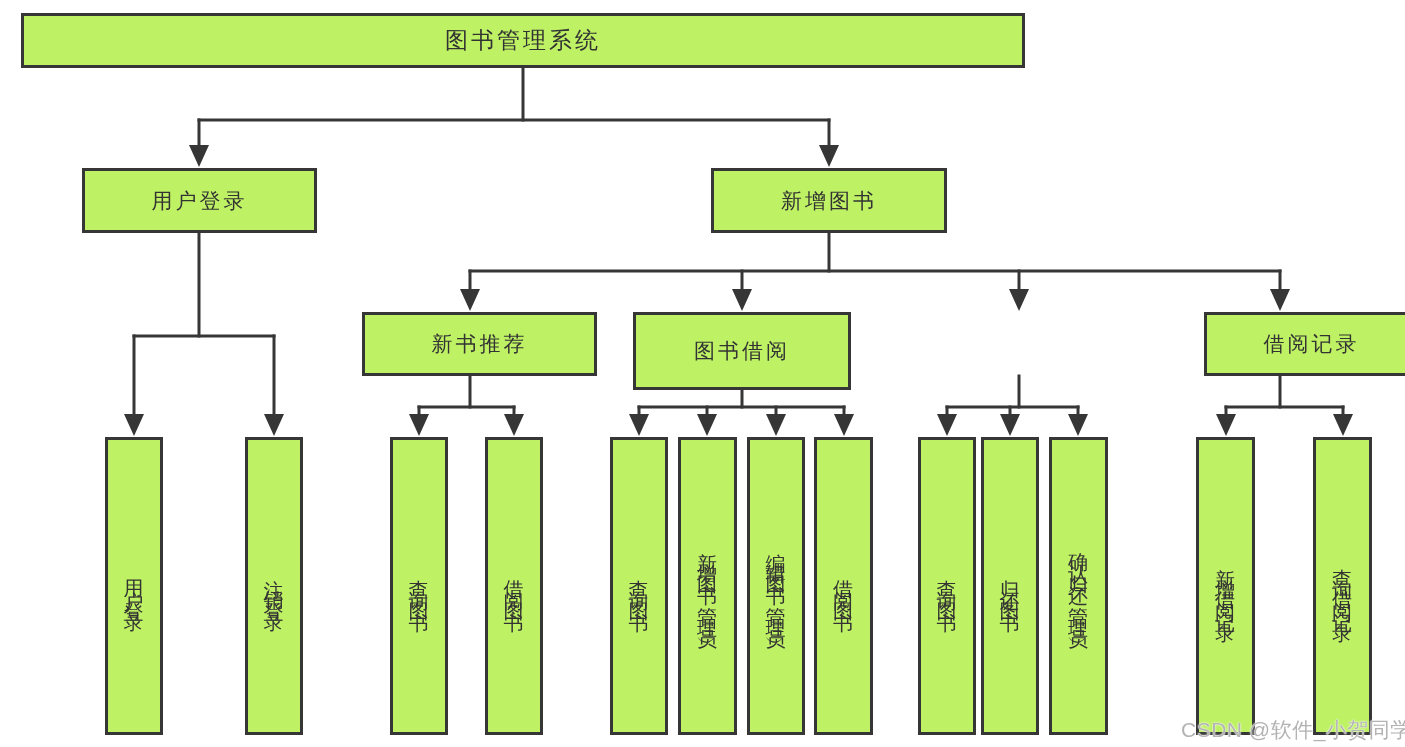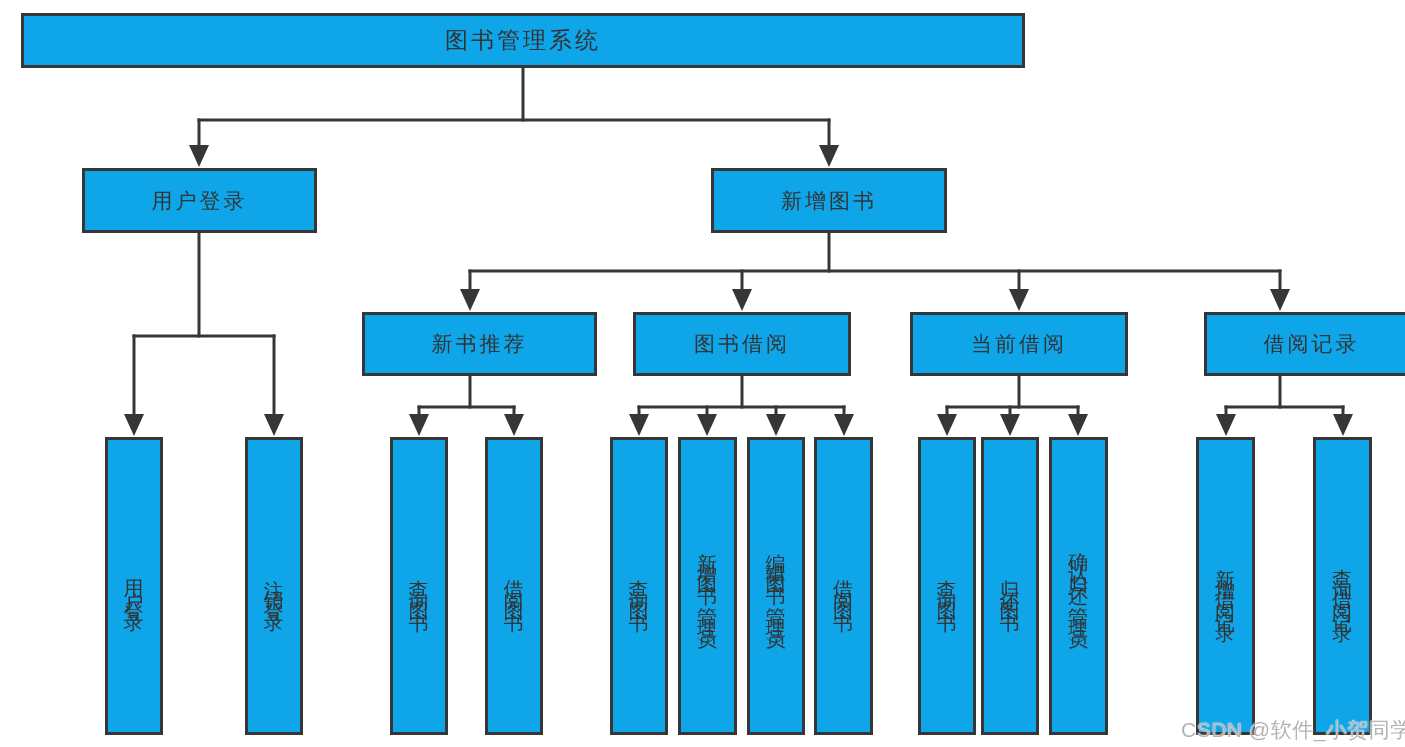--- a/index.html
+++ b/index.html
@@ -17,21 +17,21 @@
   }
   #connectors {
     position: absolute;
     left: 0;
     top: 0;
     pointer-events: none;
   }
   .node {
     position: absolute;
     box-sizing: border-box;
-    background: #0ea5e9;
+    background: #bef264;
     border: 3px solid #363636;
     display: flex;
     align-items: center;
     justify-content: center;
     color: #333333;
     z-index: 2;
   }
   .node-label {
     white-space: nowrap;
   }
@@ -130,25 +130,22 @@
   <div class="node lvl2" style="left:82px; top:168px; width:235px; height:65px;">
     <span class="node-label">用户登录</span>
   </div>
   <div class="node lvl2" style="left:711px; top:168px; width:236px; height:65px;">
     <span class="node-label">新增图书</span>
   </div>
 
   <div class="node lvl3" style="left:362px; top:312px; width:235px; height:64px;">
     <span class="node-label">新书推荐</span>
   </div>
-  <div class="node lvl3" style="left:633px; top:312px; width:218px; height:64px;">
+  <div class="node lvl3" style="left:633px; top:312px; width:218px; height:78px;">
     <span class="node-label">图书借阅</span>
-  </div>
-  <div class="node lvl3" style="left:910px; top:312px; width:218px; height:64px;">
-    <span class="node-label">当前借阅</span>
   </div>
   <div class="node lvl3" style="left:1172px; top:312px; width:215px; height:64px;margin-left:32px;">
     <span class="node-label">借阅记录</span>
   </div>
 
   <div class="node leaf" style="left:105px; top:437px; width:58px; height:298px;">
     <span class="node-label">用户登录</span>
   </div>
   <div class="node leaf" style="left:245px; top:437px; width:58px; height:298px;">
     <span class="node-label">注销登录</span>

